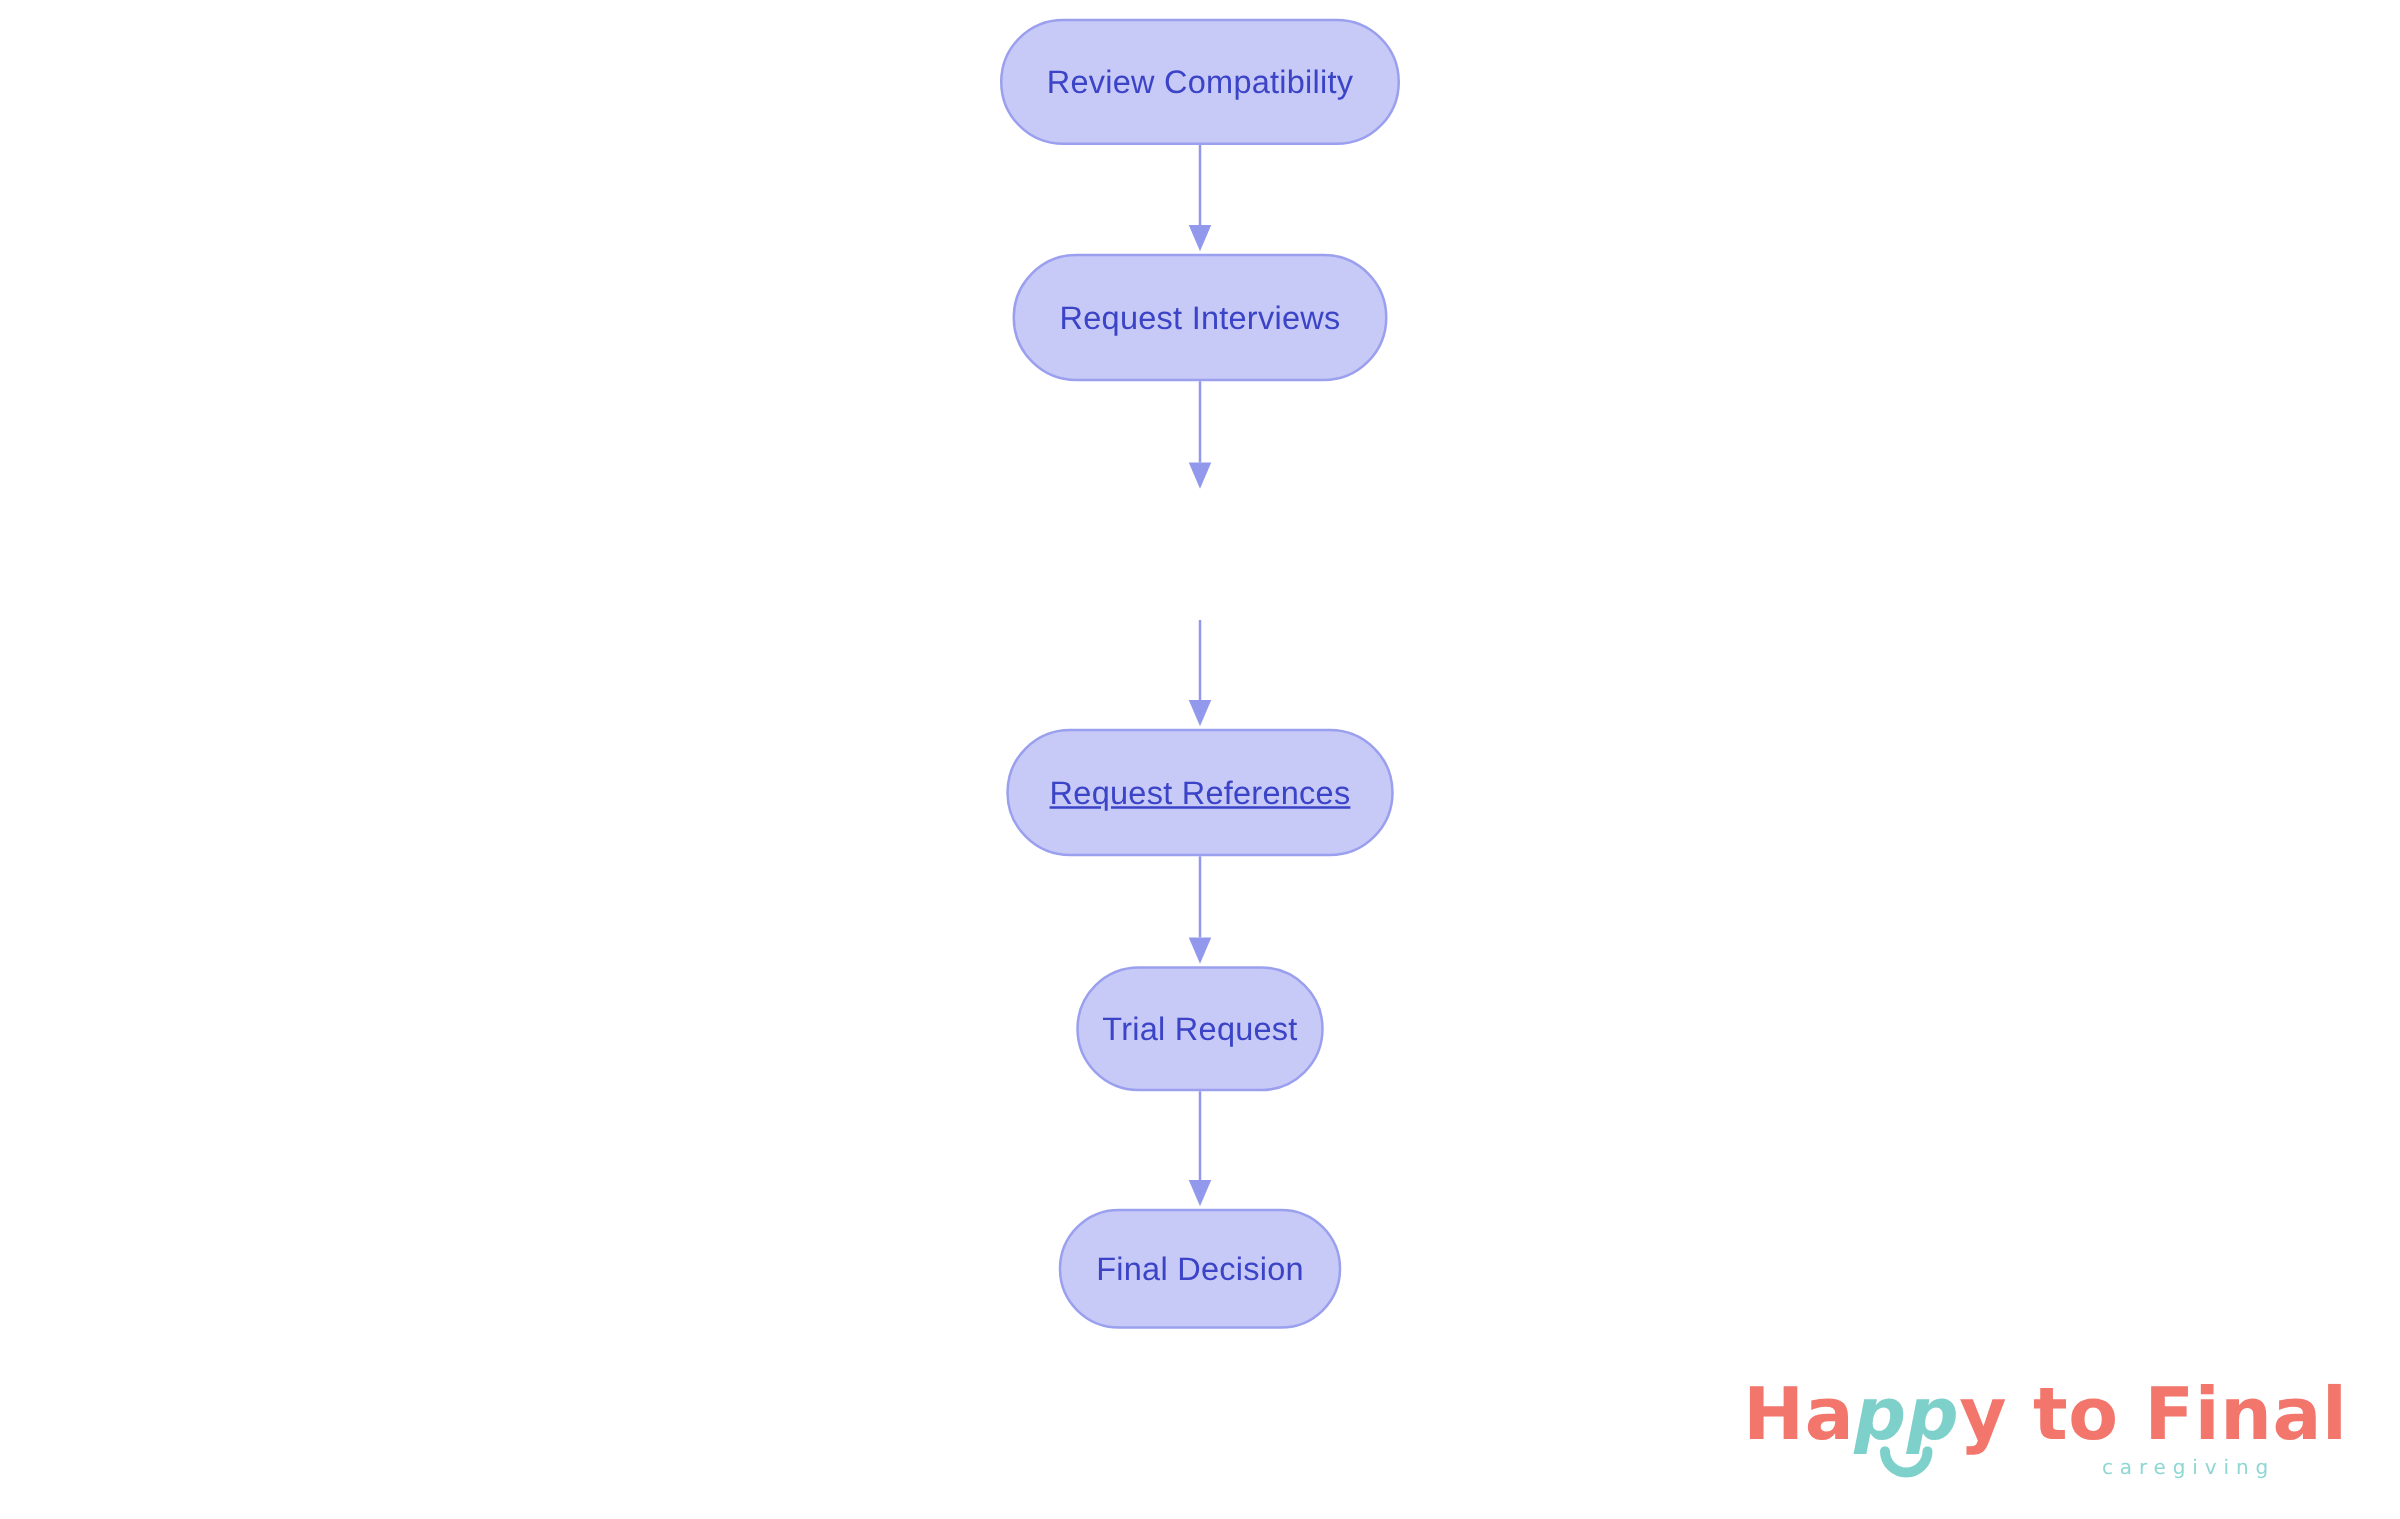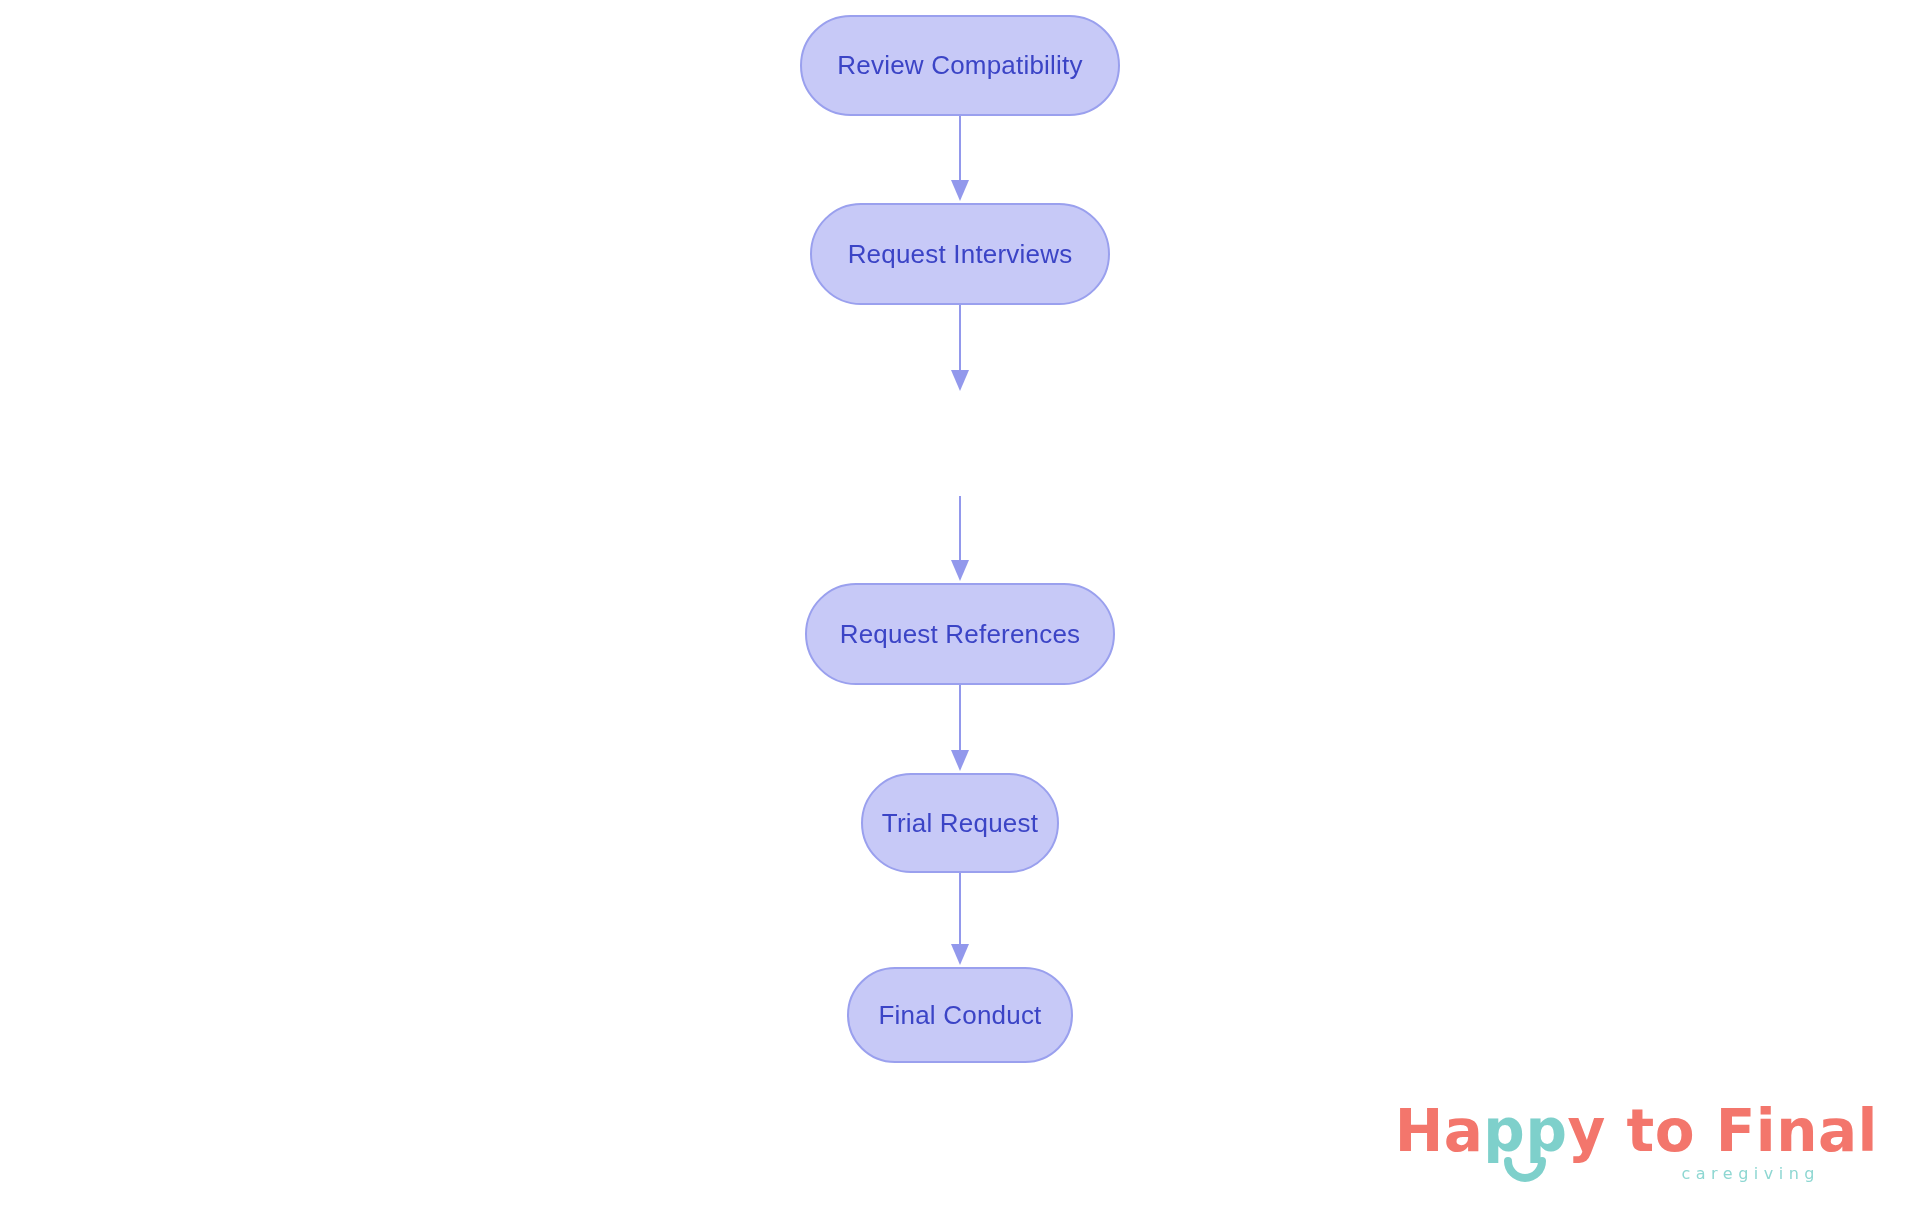--- a/index.html
+++ b/index.html
@@ -37,21 +37,21 @@
     align-items: center;
     justify-content: center;
     color: var(--node-text);
     font-size: 26px;
     letter-spacing: 0.2px;
     white-space: nowrap;
   }
   .n1 { top: 15px;  width: 320px; height: 101px; }
   .n2 { top: 203px; width: 300px; height: 102px; }
   .n3 { top: 393px; width: 310px; height: 103px; }
-  .n4 { top: 583px; width: 310px; height: 102px; }
+  .n4 { top: 583px; width: 310px; height: 102px; text-decoration: underline; }
   .n5 { top: 773px; width: 198px; height: 100px; }
   .n6 { top: 967px; width: 226px; height: 96px;  }
 
   
   .arrow {
     position: absolute;
     left: 50%;
     transform: translateX(-50%);
     display: flex;
     flex-direction: column;
@@ -85,21 +85,21 @@
   }
   .logo-line1 {
     font-family: "DejaVu Sans", sans-serif;
     font-weight: 700;
     font-size: 58px;
     line-height: 1.1;
     letter-spacing: 0.5px;
     white-space: pre;
   }
   .logo-line1 .coral { color: var(--coral); }
-  .logo-line1 .teal  { color: var(--teal); }
+  .logo-line1 .teal  { color: var(--teal); font-style: italic; }
   .pp-wrap {
     position: relative;
     display: inline-block;
   }
   .smile {
     position: absolute;
     left: 50%;
     transform: translateX(-50%);
     top: 57px;
     color: var(--teal);
@@ -155,21 +155,21 @@
   <div class="node n5">
     <span>Trial Request</span>
   </div>
 
   <div class="arrow a5">
     <div class="shaft"></div>
     <div class="head"></div>
   </div>
 
   <div class="node n6">
-    <span>Final Conduct</span>
+    <span>Final Decision</span>
   </div>
 
   <div class="logo">
     <div class="logo-line1"><span class="coral">Ha</span><span class="teal pp-wrap"><span>pp</span><svg class="smile" width="44" height="28" viewBox="0 0 44 28">
             <path d="M5 4 A 17 17 0 0 0 39 4" fill="none" stroke="currentColor" stroke-width="8" stroke-linecap="round"></path>
           </svg></span><span class="coral">y</span><span class="coral"> to Final</span></div>
     <div class="logo-line2">caregiving</div>
   </div>
 
 </div>

